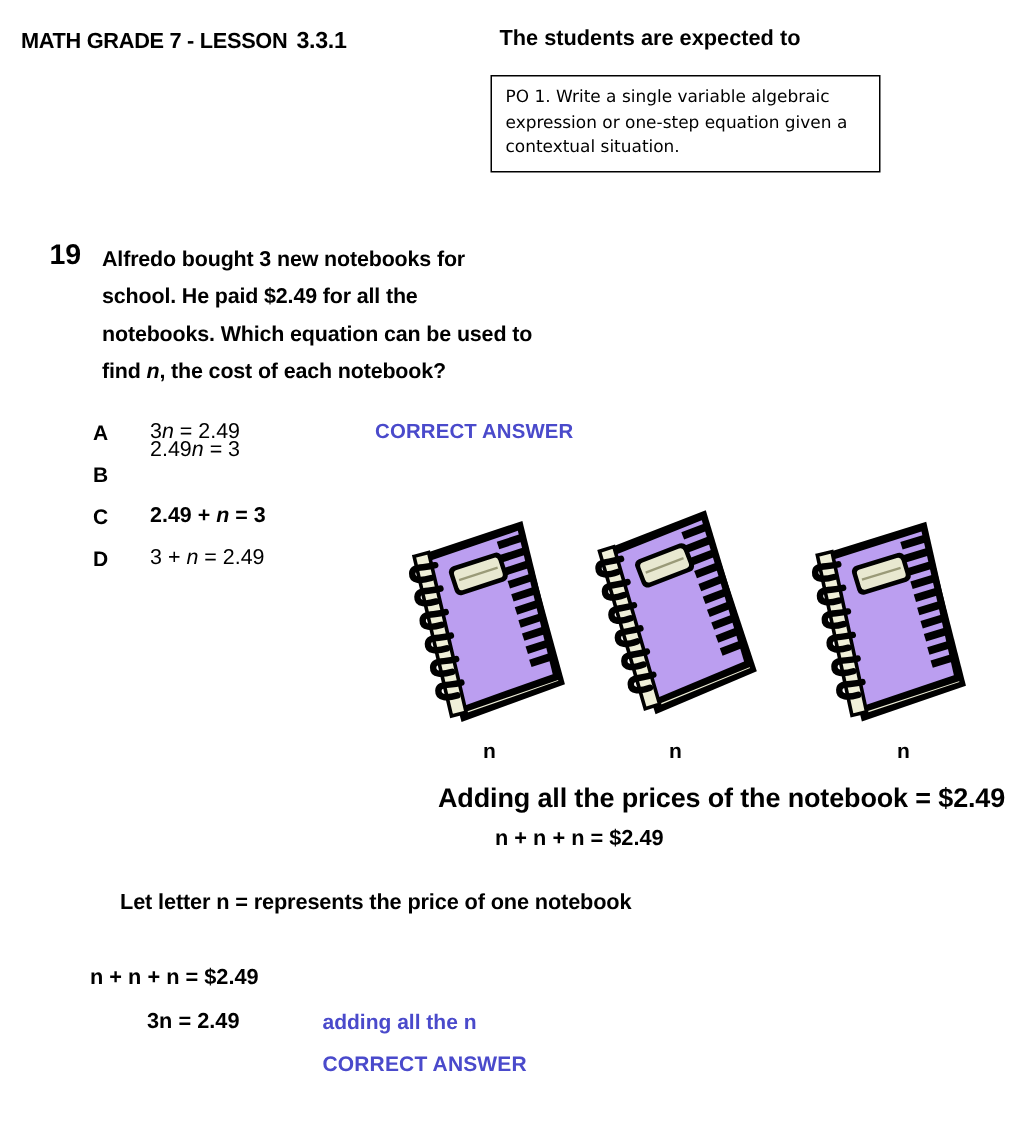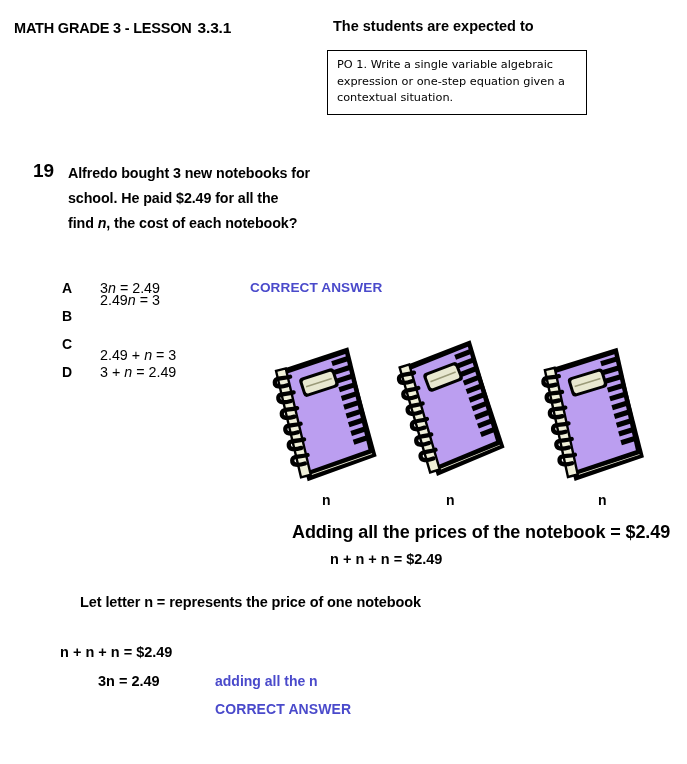--- a/index.html
+++ b/index.html
@@ -75,21 +75,21 @@
     left: 100px;
     font-weight: normal;
     white-space: nowrap;
   }
   .choice-text i { font-style: italic; }
   #choice-a-letter { top: 280px; }
   #choice-a-text   { top: 280px; }
   #choice-b-letter { top: 308px; }
   #choice-b-text   { top: 292px; }
   #choice-c-letter { top: 336px; }
-  #choice-c-text   { top: 347px; }
+  #choice-c-text   { top: 336px; font-weight: bold; }
   #choice-d-letter { top: 364px; }
   #choice-d-text   { top: 364px; }
 
   #correct-answer-badge {
     left: 250px; top: 280px;
     font-size: 13.6px;
     font-weight: bold;
     letter-spacing: 0.1px;
   }
 
@@ -147,32 +147,33 @@
     font-size: 14px;
     font-weight: bold;
     letter-spacing: 0.1px;
     white-space: nowrap;
   }
 </style>
 </head>
 <body>
 
 <div class="abs" id="lesson-title">
-  <span>MATH GRADE 3 - LESSON</span><span class="lesson-number">3.3.1</span>
+  <span>MATH GRADE 7 - LESSON</span><span class="lesson-number">3.3.1</span>
 </div>
 
 <div class="abs" id="expectation-heading">The students are expected to</div>
 
 <div class="abs" id="po-box">PO 1.  Write a single variable algebraic expression or one-step equation given a contextual situation.</div>
 
 <div class="abs" id="question-number">19</div>
 
 <div class="abs" id="question-text">
   <span style="display: block;">Alfredo bought 3 new notebooks for</span>
   <span style="display: block;">school. He paid $2.49 for all the</span>
+  <span style="display: block;">notebooks. Which equation can be used to</span>
   <span>find </span><i>n</i><span>, the cost of each notebook?</span>
 </div>
 
 <div class="abs choice-letter" id="choice-a-letter">A</div>
 <div class="abs choice-text" id="choice-a-text"><span>3</span><i>n</i><span> = 2.49</span></div>
 
 <div class="abs choice-letter" id="choice-b-letter">B</div>
 <div class="abs choice-text" id="choice-b-text"><span>2.49</span><i>n</i><span> = 3</span></div>
 
 <div class="abs choice-letter" id="choice-c-letter">C</div>

